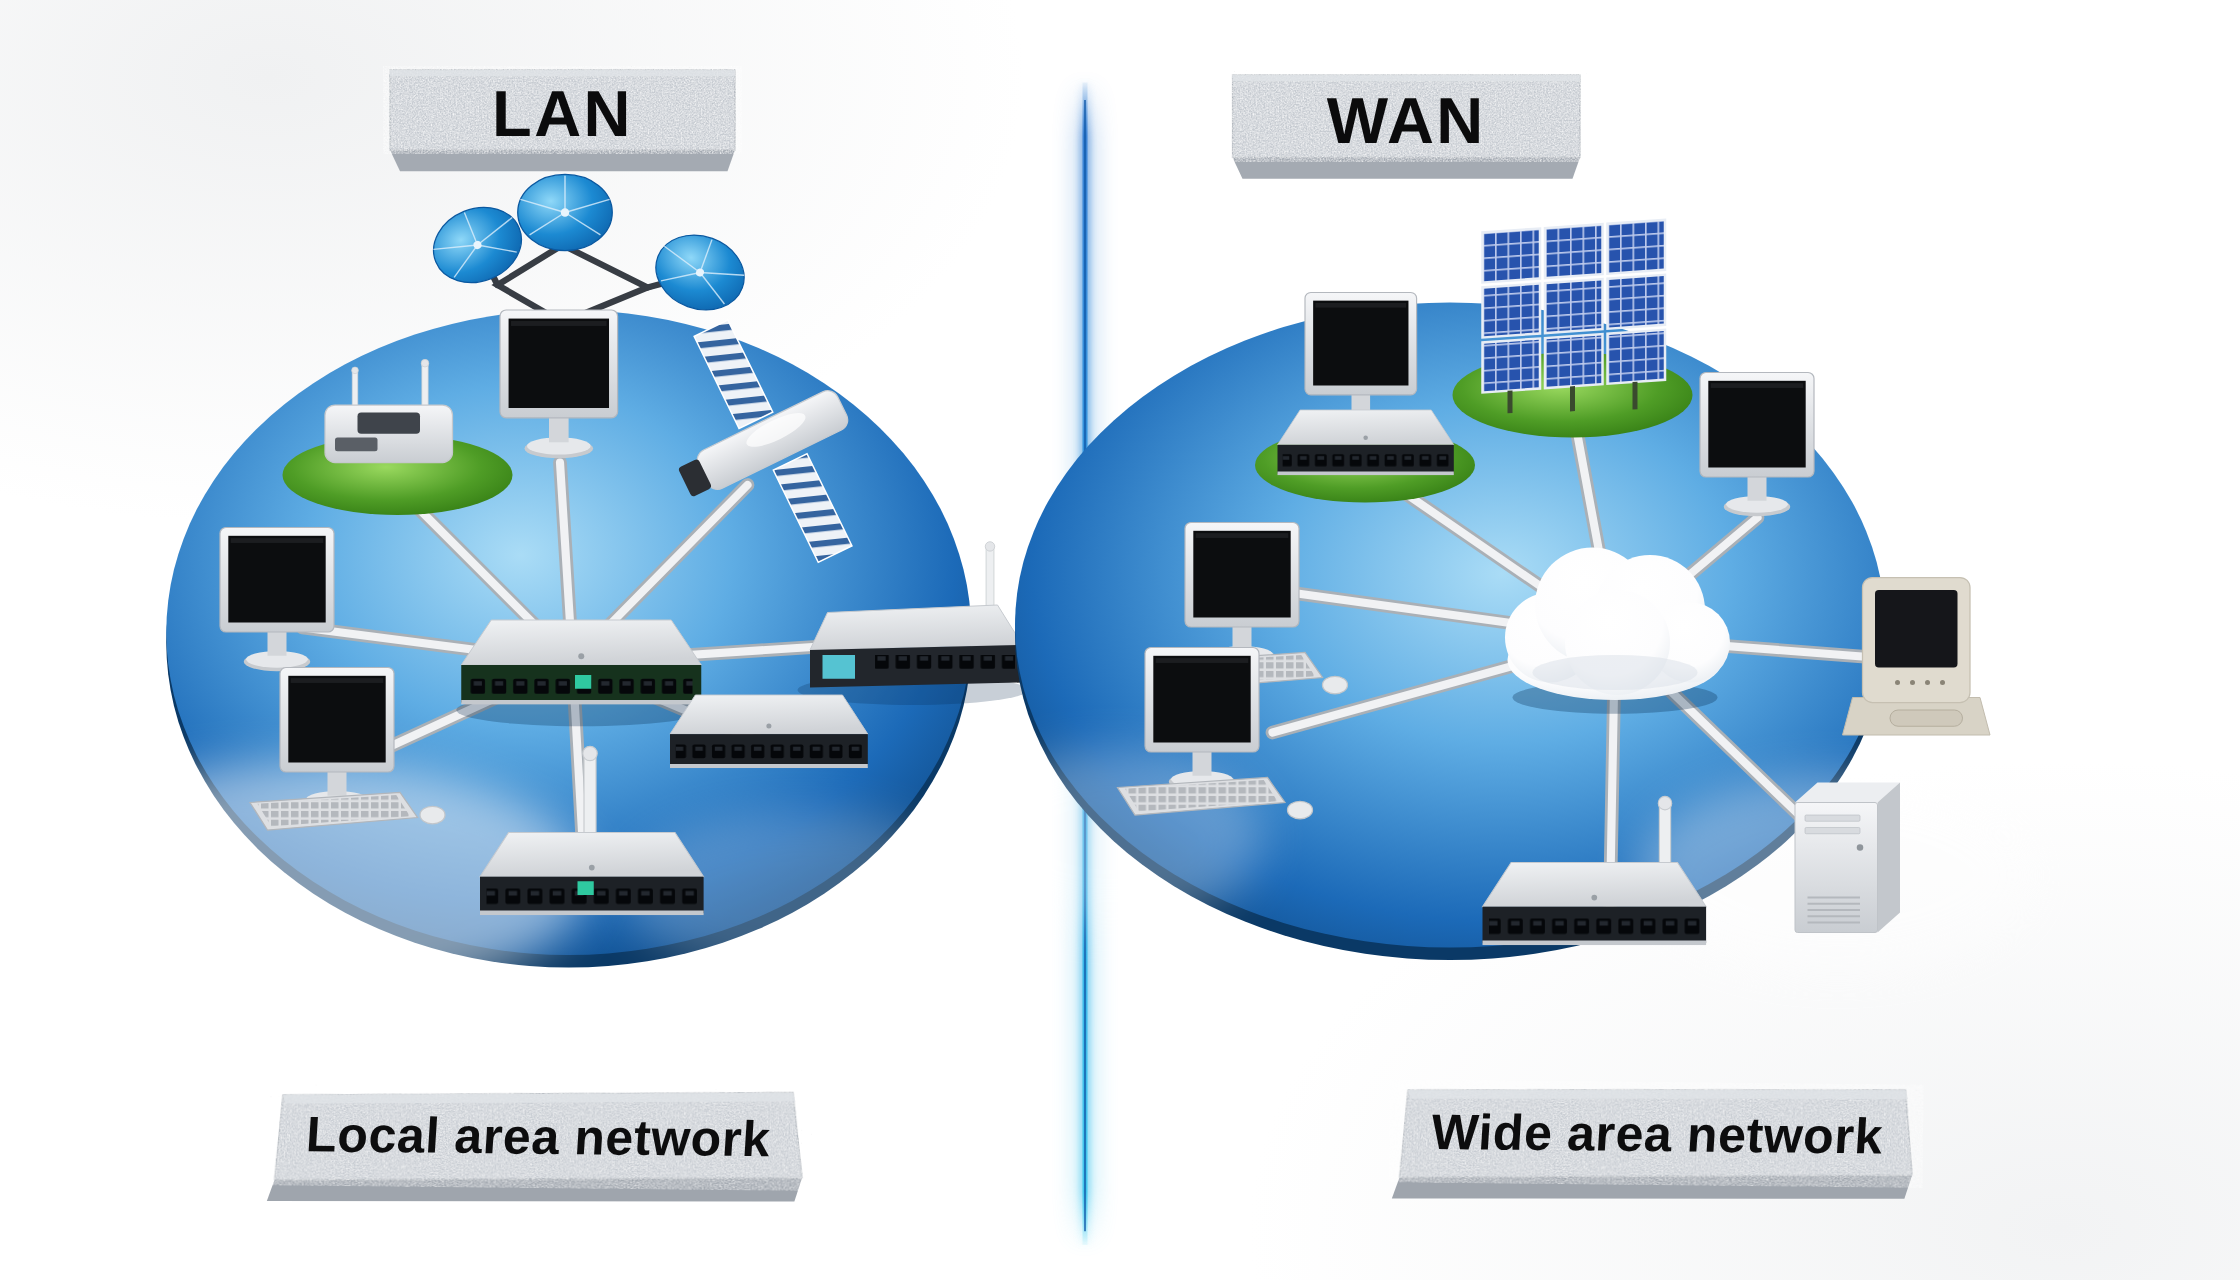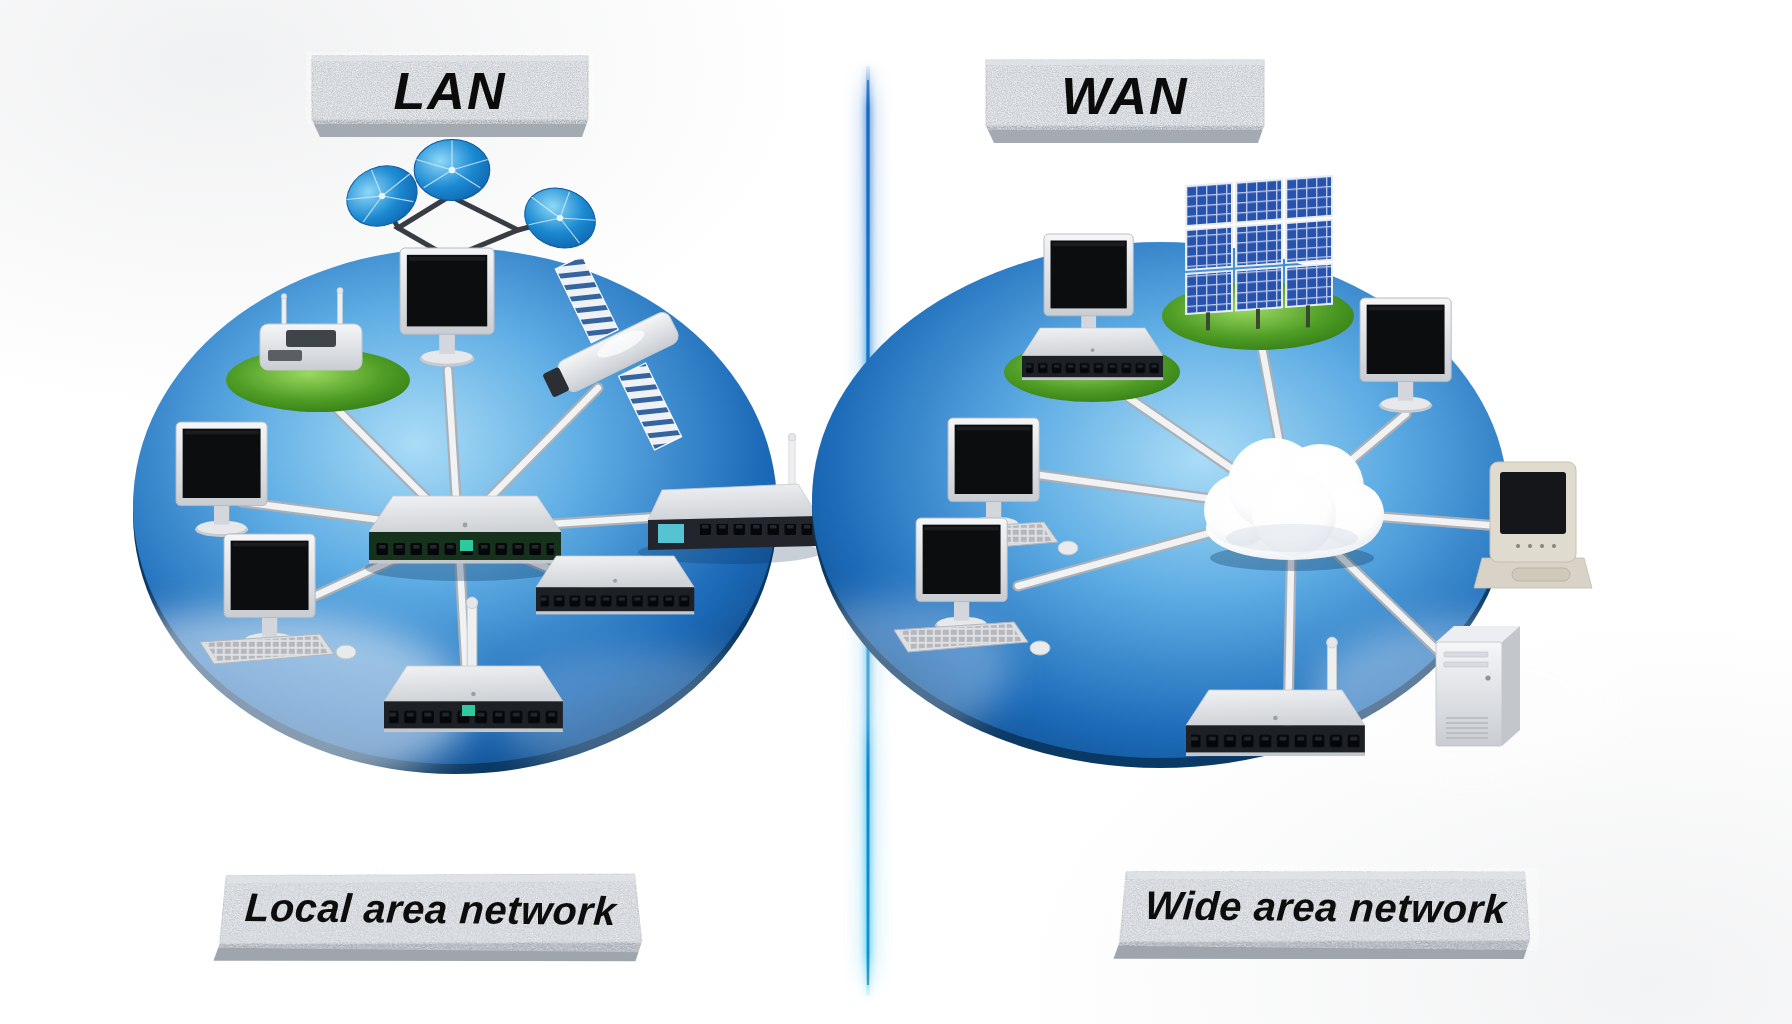--- a/index.html
+++ b/index.html
@@ -3,21 +3,20 @@
 <meta charset="utf-8">
 <style>
   html,body{margin:0;padding:0;background:#ffffff;}
   .stage{
     position:relative;width:1792px;height:1024px;overflow:hidden;
     background:
       radial-gradient(1100px 650px at 12% 6%, #f0f1f2 0%, rgba(255,255,255,0) 55%),
       radial-gradient(1300px 750px at 92% 96%, #f2f3f4 0%, rgba(255,255,255,0) 50%),
       #ffffff;
     font-family:"Liberation Sans",sans-serif;
-    font-style:italic;
   }
   svg{display:block}
   .sign-title{font-family:"Liberation Sans",sans-serif;font-weight:bold;font-size:52px;fill:#0b0b0c;letter-spacing:2px;}
   .sign-caption{font-family:"Liberation Sans",sans-serif;font-weight:bold;font-size:40px;fill:#0d0d0e;letter-spacing:.5px;}
 </style>
 </head>
 <body>
 
 <div class="stage">
 <svg width="1792" height="1024" viewBox="0 0 1792 1024" xmlns="http://www.w3.org/2000/svg" xmlns:xlink="http://www.w3.org/1999/xlink">

